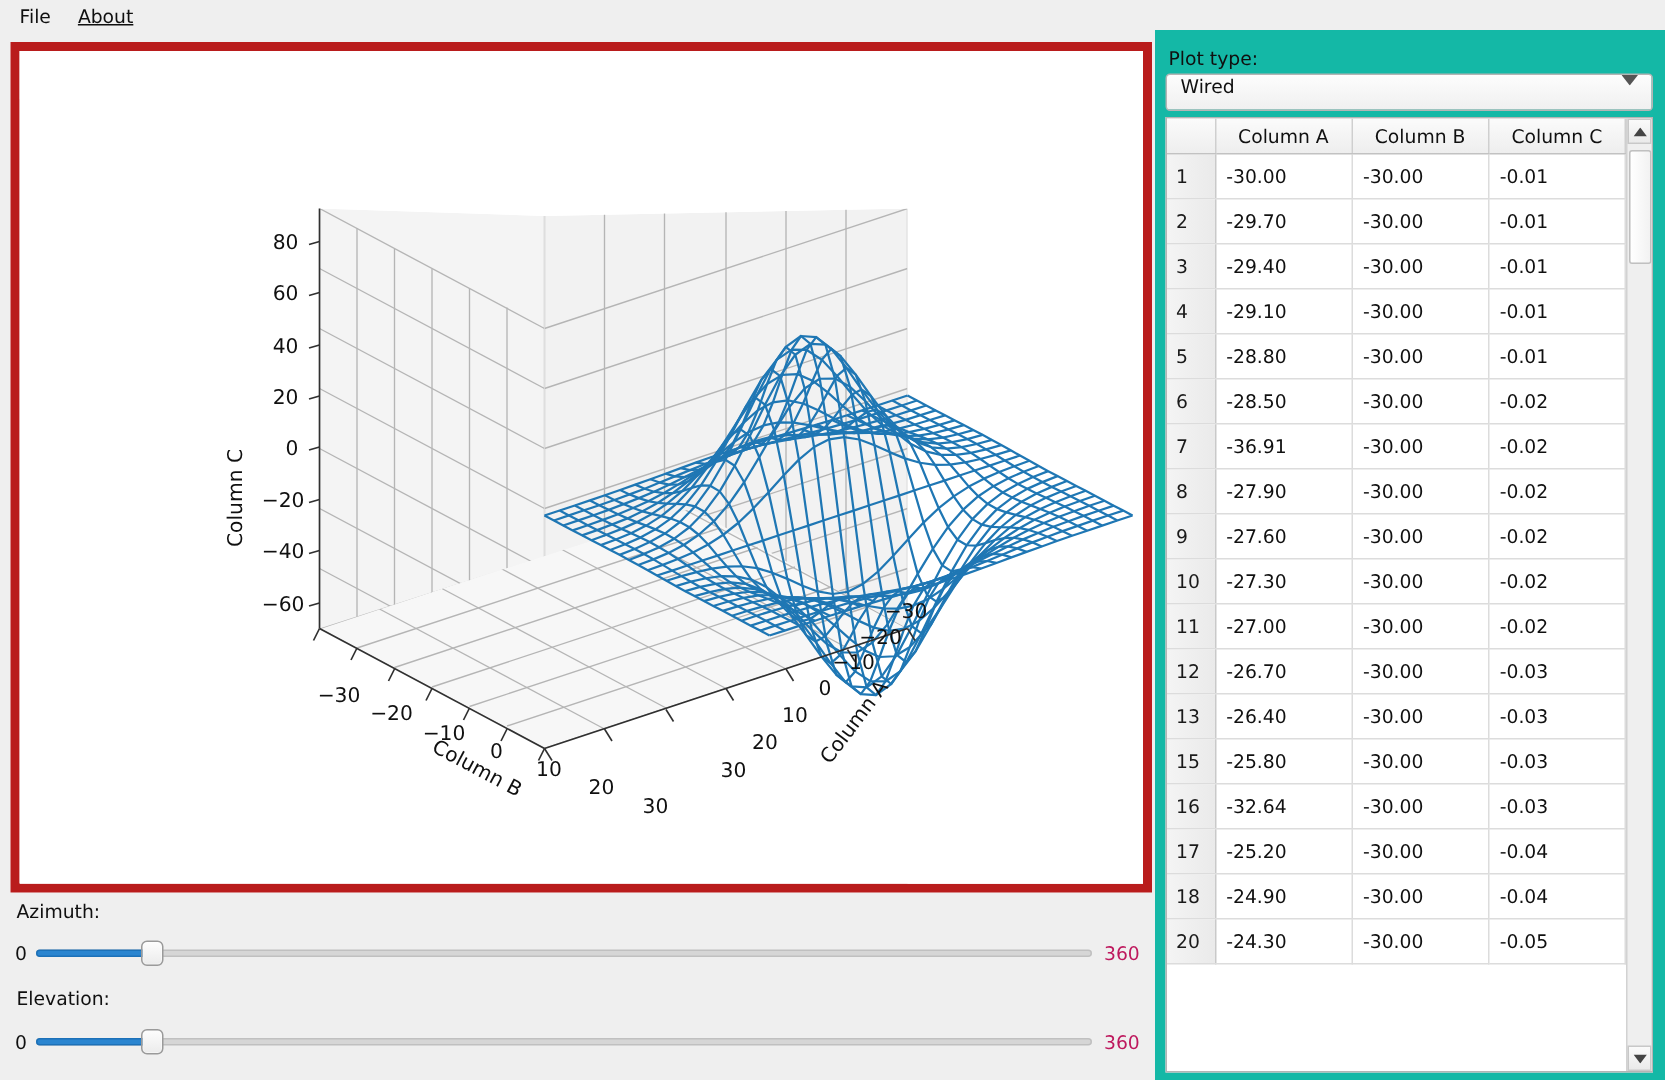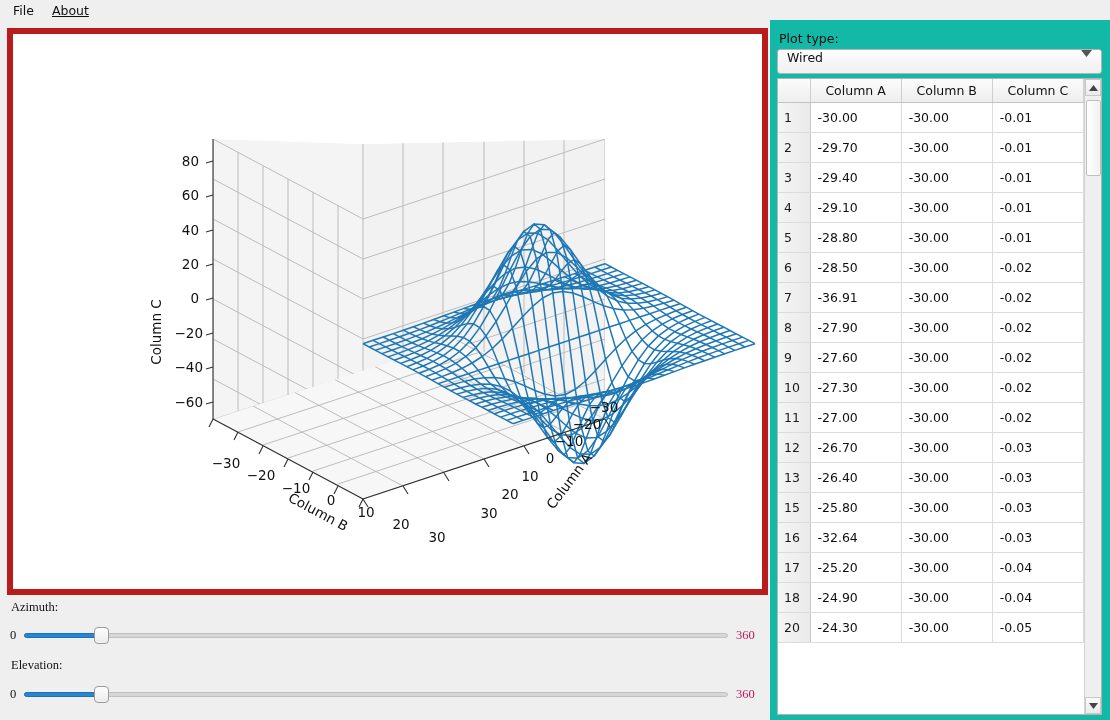--- a/index.html
+++ b/index.html
@@ -34,21 +34,21 @@
   }
   #plot-canvas {
     position: absolute; left: 7px; top: 8px; width: 761px; height: 567px;
     background: #ffffff;
     border: 6px solid #b91c1c;
     overflow: hidden;
   }
   #plot-canvas svg { display: block; }
 
   #controls {
-    position: absolute; left: 0; top: 580px; width: 770px; height: 120px; font-family: Liberation Serif, serif;
+    position: absolute; left: 0; top: 580px; width: 770px; height: 120px;
   }
   .ctrl-label {
     position: absolute; left: 11px; font-size: 12.5px; color: #101010;
   }
   .slider-row {
     position: absolute; left: 0; width: 770px; height: 22px;
     display: flex; align-items: center;
   }
   .slider-min {
     width: 22px; text-align: left; padding-left: 10px;

